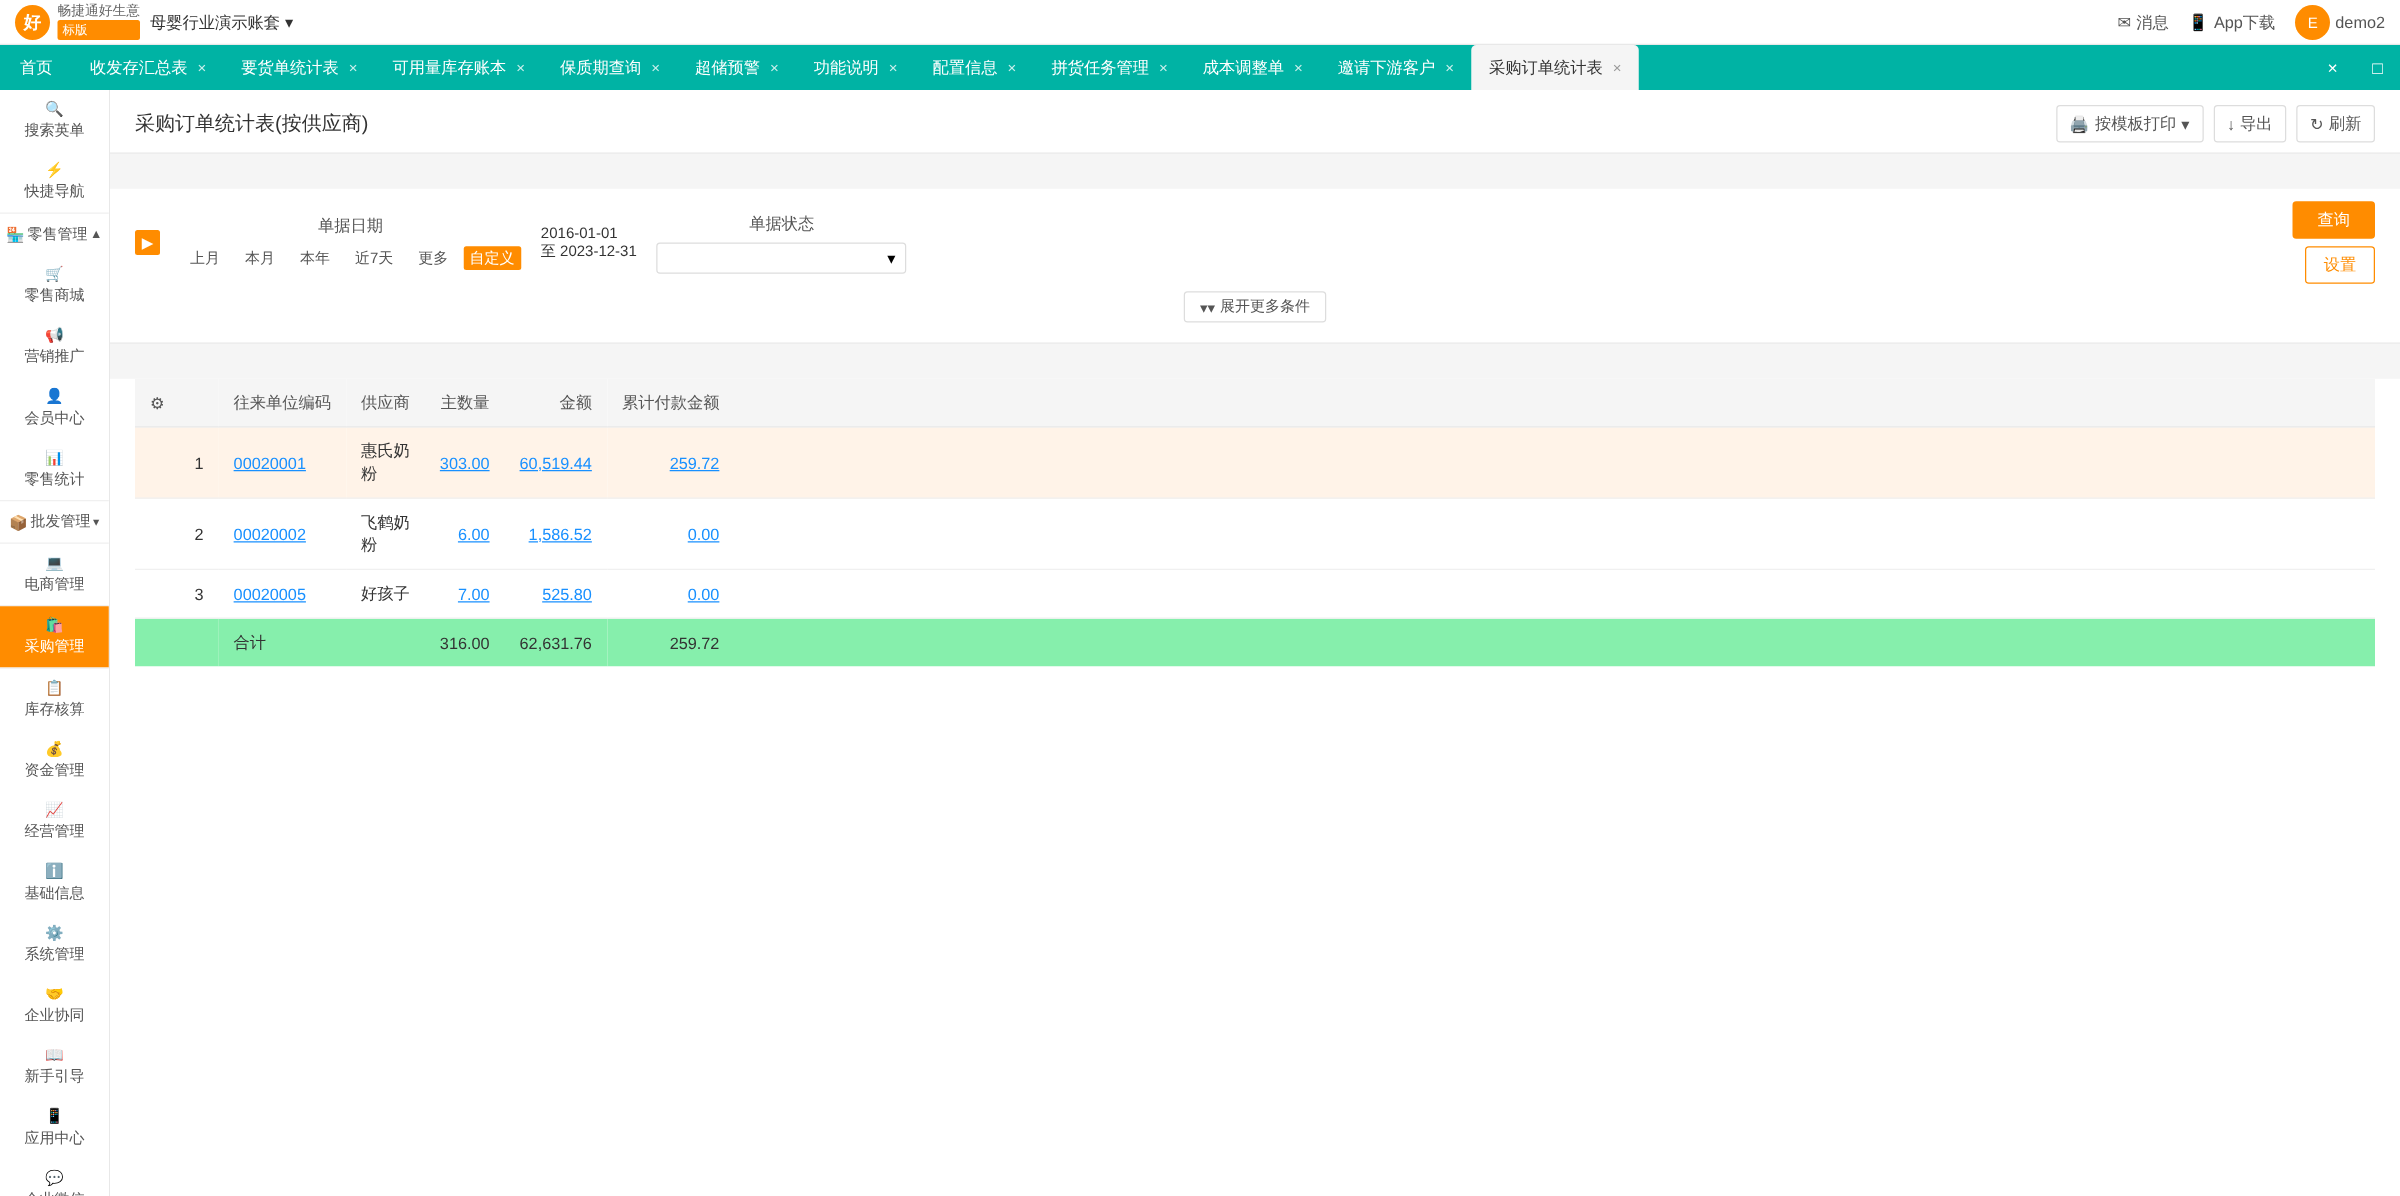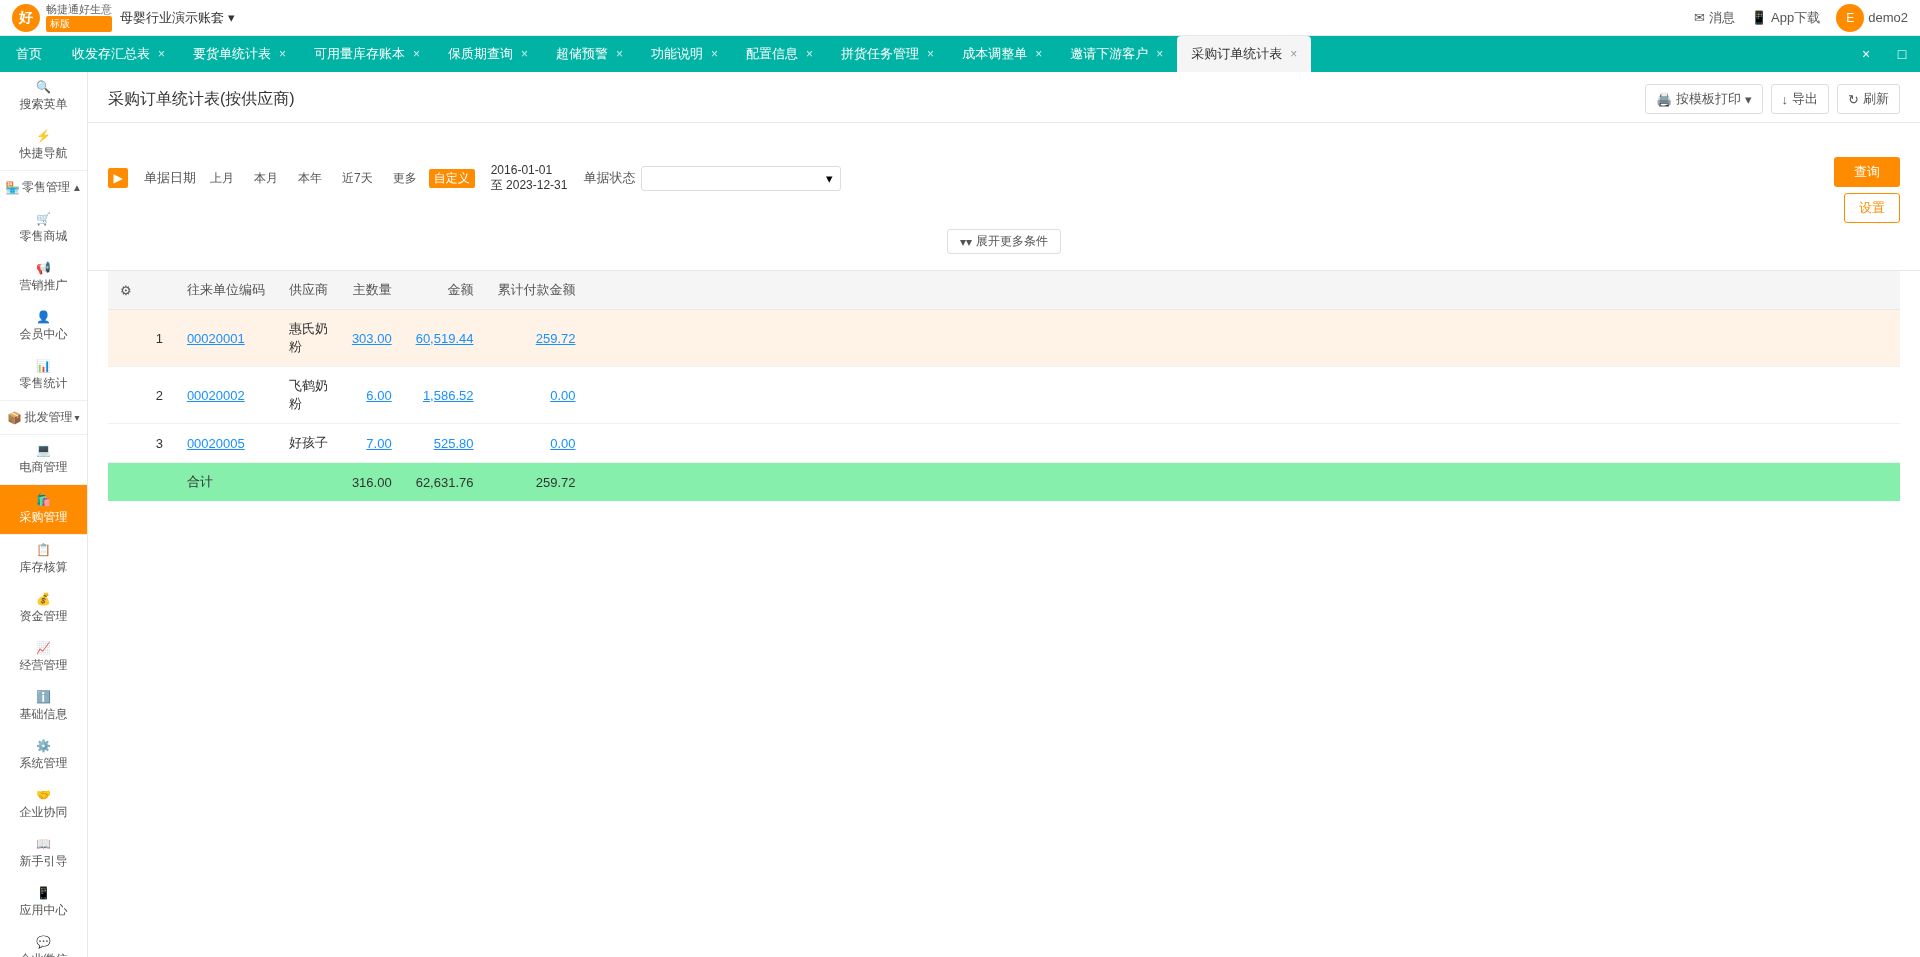--- a/index.html
+++ b/index.html
@@ -33,34 +33,34 @@
     
     .sidebar { width: 88px; background: #fff; border-right: 1px solid #e8e8e8; display: flex; flex-direction: column; overflow-y: auto; }
     .sidebar-search-item { display: flex; flex-direction: column; align-items: center; padding: 8px 4px; cursor: pointer; color: #555; font-size: 12px; gap: 2px; }
     .sidebar-nav-item { display: flex; flex-direction: column; align-items: center; padding: 8px 4px; cursor: pointer; color: #555; font-size: 12px; gap: 2px; }
     .sidebar-nav-item.active { background: #ff8c00; color: white; }
     .sidebar-section { border-top: 1px solid #f0f0f0; }
     .sidebar-section-item { display: flex; flex-direction: column; align-items: center; padding: 8px 4px; cursor: pointer; color: #555; font-size: 12px; gap: 2px; }
     .sidebar-item-with-arrow { display: flex; align-items: center; justify-content: center; gap: 2px; }
 
     
-    .content { flex: 1; display: flex; flex-direction: column; overflow: hidden; background: #f5f5f5; }
+    .content { flex: 1; display: flex; flex-direction: column; overflow: hidden; background: #f5f5f5; gap: 28px; }
 
     
     .page-header { background: white; padding: 12px 20px 8px; border-bottom: 1px solid #e8e8e8; display: flex; align-items: center; justify-content: space-between; }
     .page-title { font-size: 16px; font-weight: 500; color: #333; }
     .page-actions { display: flex; align-items: center; gap: 8px; }
     .btn-template { display: flex; align-items: center; gap: 4px; border: 1px solid #ddd; background: white; padding: 5px 10px; border-radius: 3px; cursor: pointer; font-size: 13px; color: #555; }
     .btn-export { display: flex; align-items: center; gap: 4px; border: 1px solid #ddd; background: white; padding: 5px 10px; border-radius: 3px; cursor: pointer; font-size: 13px; color: #555; }
     .btn-refresh { display: flex; align-items: center; gap: 4px; border: 1px solid #ddd; background: white; padding: 5px 10px; border-radius: 3px; cursor: pointer; font-size: 13px; color: #555; }
 
     
     .filter-area { background: white; padding: 10px 20px; border-bottom: 1px solid #e8e8e8; }
     .filter-row { display: flex; align-items: center; gap: 16px; flex-wrap: wrap; }
-    .filter-item { display: flex; align-items: center; gap: 6px; }
+    .filter-item { display: flex; align-items: center; gap: 6px; flex-direction: column; }
     .filter-label { color: #555; font-size: 13px; white-space: nowrap; }
     .date-range-tabs { display: flex; align-items: center; gap: 4px; }
     .date-tab { padding: 2px 8px; border-radius: 2px; cursor: pointer; color: #555; font-size: 12px; }
     .custom-badge { background: #ff8c00; color: white; font-size: 12px; padding: 1px 5px; border-radius: 2px; cursor: pointer; }
     .filter-select { display: flex; align-items: center; gap: 4px; border: 1px solid #ddd; padding: 4px 8px; border-radius: 3px; background: white; cursor: pointer; min-width: 180px; justify-content: space-between; }
     .filter-input { display: flex; align-items: center; gap: 4px; border: 1px solid #ddd; padding: 4px 8px; border-radius: 3px; background: white; min-width: 200px; }
     .btn-query { background: #ff8c00; color: white; border: none; padding: 6px 20px; border-radius: 3px; cursor: pointer; font-size: 13px; }
     .btn-settings { background: white; border: 1px solid #ff8c00; color: #ff8c00; padding: 5px 14px; border-radius: 3px; cursor: pointer; font-size: 13px; }
     .expand-more { display: flex; align-items: center; justify-content: center; padding: 6px; }
     .expand-btn { display: flex; align-items: center; gap: 4px; color: #555; cursor: pointer; font-size: 12px; border: 1px solid #ddd; padding: 3px 12px; border-radius: 3px; background: white; }
@@ -75,21 +75,21 @@
     tbody td { padding: 10px 12px; font-size: 13px; color: #333; }
     .td-link { color: #1890ff; text-decoration: underline; cursor: pointer; }
     .td-number { text-align: right; }
     .td-center { text-align: center; }
 
     
     .table-footer { background: #86efac; border-top: 1px solid #e8e8e8; }
     .table-footer td { padding: 10px 12px; font-size: 13px; font-weight: 500; color: #333; }
     .settings-col { width: 32px; text-align: center; }
 
-    .filter-query-col { display: flex; flex-direction: column; gap: 6px; align-items: flex-end; margin-left: auto; margin-top: 24px; }
+    .filter-query-col { display: flex; flex-direction: column; gap: 6px; align-items: flex-end; margin-left: auto; }
   </style>
 </head>
 <body>
 
 <div class="top-bar">
   <div class="top-bar-left">
     <div class="logo-area">
       <div class="logo-icon">好</div>
       <div style="display:flex;flex-direction:column;">
         <span class="logo-text">畅捷通好生意</span>

